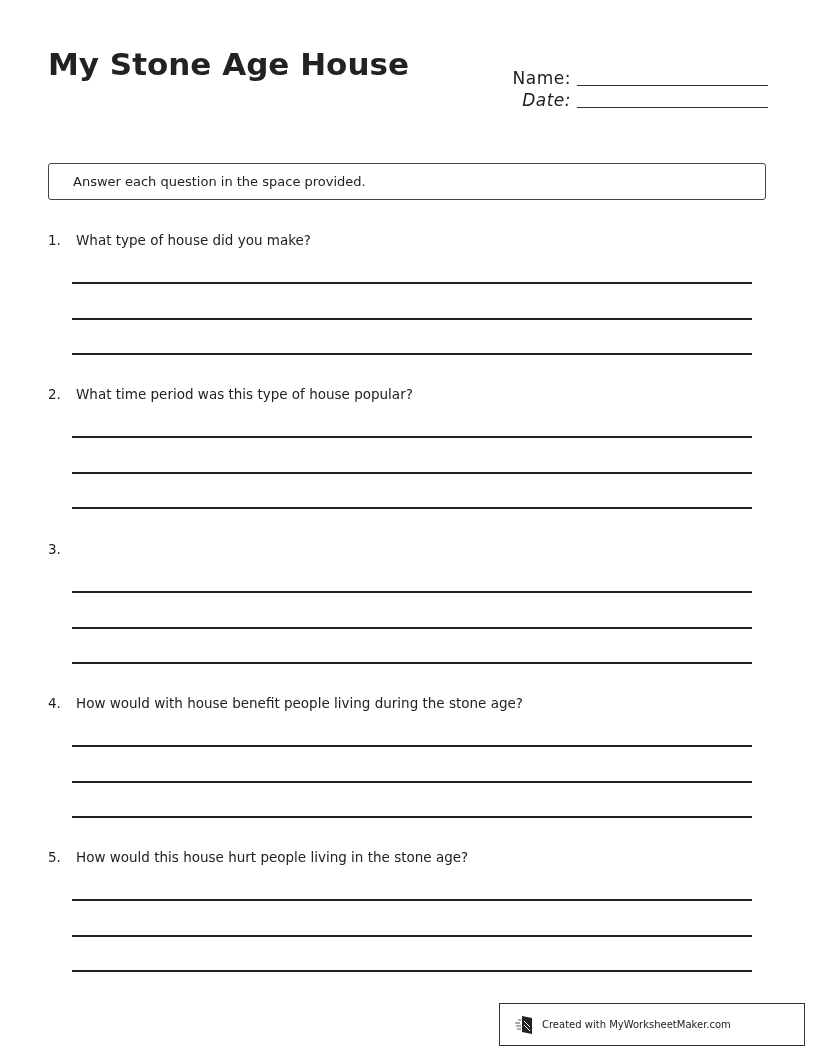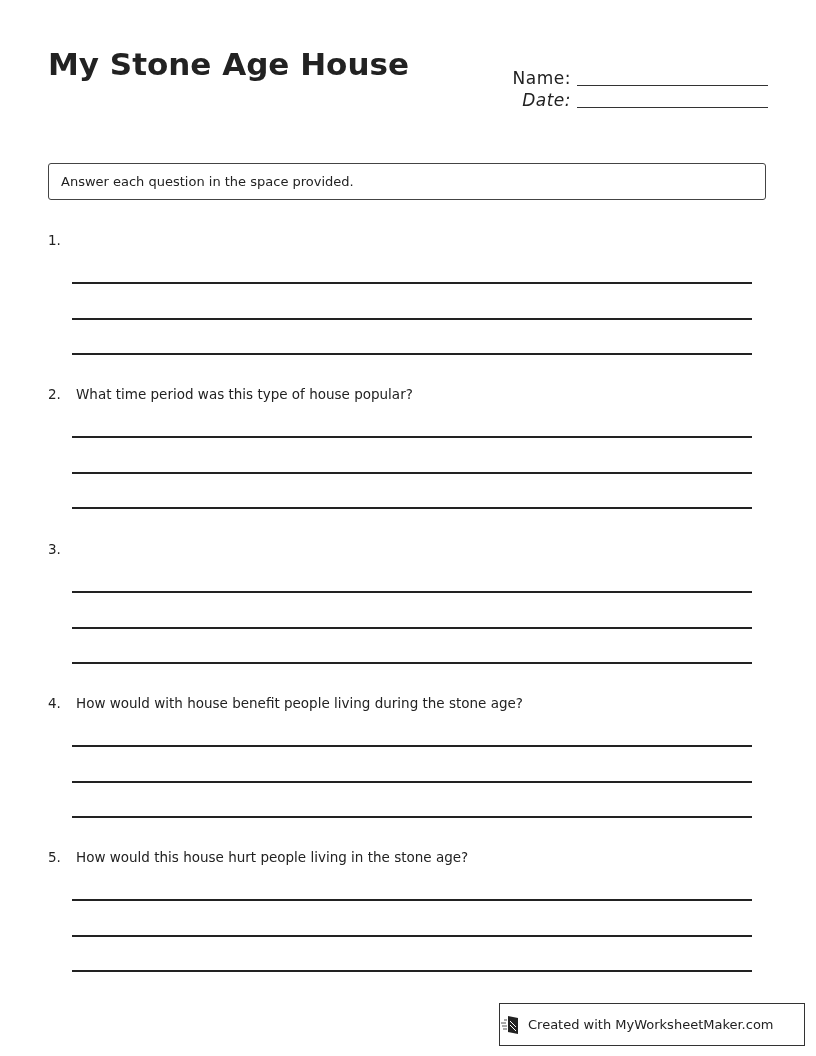--- a/index.html
+++ b/index.html
@@ -3,26 +3,26 @@
 <meta charset="utf-8">
 <style>
   html, body { margin: 0; padding: 0; background: #ffffff; }
   body { width: 816px; height: 1056px; position: relative; font-family: "DejaVu Sans", sans-serif; color: #222; overflow: hidden; }
   .title { position: absolute; left: 48px; top: 46px; font-size: 31px; font-weight: bold; color: #222; letter-spacing: 0px; }
   .field { position: absolute; right: 48px; display: flex; align-items: flex-end; }
   .field-label { font-size: 17px; color: #222; text-align: right; width: 90px; margin-right: 6px; letter-spacing: 0.5px; }
   .field-line { width: 191px; border-bottom: 1.5px solid #333; height: 1px; margin-bottom: 2px; }
   .name-field { top: 68px; }
   .date-field { top: 90px; font-style: italic; }
-  .instructions { position: absolute; left: 48px; top: 163px; width: 718px; height: 37px; border: 1.5px solid #444; border-radius: 3px; box-sizing: border-box; padding: 0 12px; display: flex; align-items: center; font-size: 13px; color: #222; }
+  .instructions { position: absolute; left: 48px; top: 163px; width: 718px; height: 37px; border: 1.5px solid #444; border-radius: 3px; box-sizing: border-box; padding: 0 24px; display: flex; align-items: center; font-size: 13px; color: #222; }
   .question { position: absolute; left: 48px; width: 720px; }
   .q-row { display: flex; font-size: 13.5px; color: #222; }
   .q-num { width: 28px; }
   .answer-line { position: absolute; left: 24px; width: 680px; border-top: 2.5px solid #222; }
-  .footer { position: absolute; left: 499px; top: 1003px; width: 306px; height: 43px; border: 1.5px solid #333; box-sizing: border-box; display: flex; align-items: center; font-size: 13px; color: #222; }
+  .footer { position: absolute; left: 499px; top: 1003px; width: 306px; height: 43px; border: 1.5px solid #333; box-sizing: border-box; display: flex; align-items: center; padding-left: 14px; font-size: 10px; color: #222; }
   .logo { width: 22px; height: 20px; margin-right: 6px; }
 </style>
 </head>
 <body>
 
 <div class="title">My Stone Age House</div>
 
 <div class="field name-field">
   <span class="field-label">Name:</span>
   <span class="field-line"></span>
@@ -30,20 +30,21 @@
 <div class="field date-field">
   <span class="field-label">Date:</span>
   <span class="field-line"></span>
 </div>
 
 <div class="instructions">Answer each question in the space provided.</div>
 
 <div class="question" style="top:232px;">
   <div class="q-row">
     <span class="q-num">1.</span>
+    <span>What type of house did you make?</span>
   </div>
   <div class="answer-line" style="top:50px;"></div>
   <div class="answer-line" style="top:86px;"></div>
   <div class="answer-line" style="top:121px;"></div>
 </div>
 
 <div class="question" style="top:386px;">
   <div class="q-row">
     <span class="q-num">2.</span>
     <span>What time period was this type of house popular?</span>

